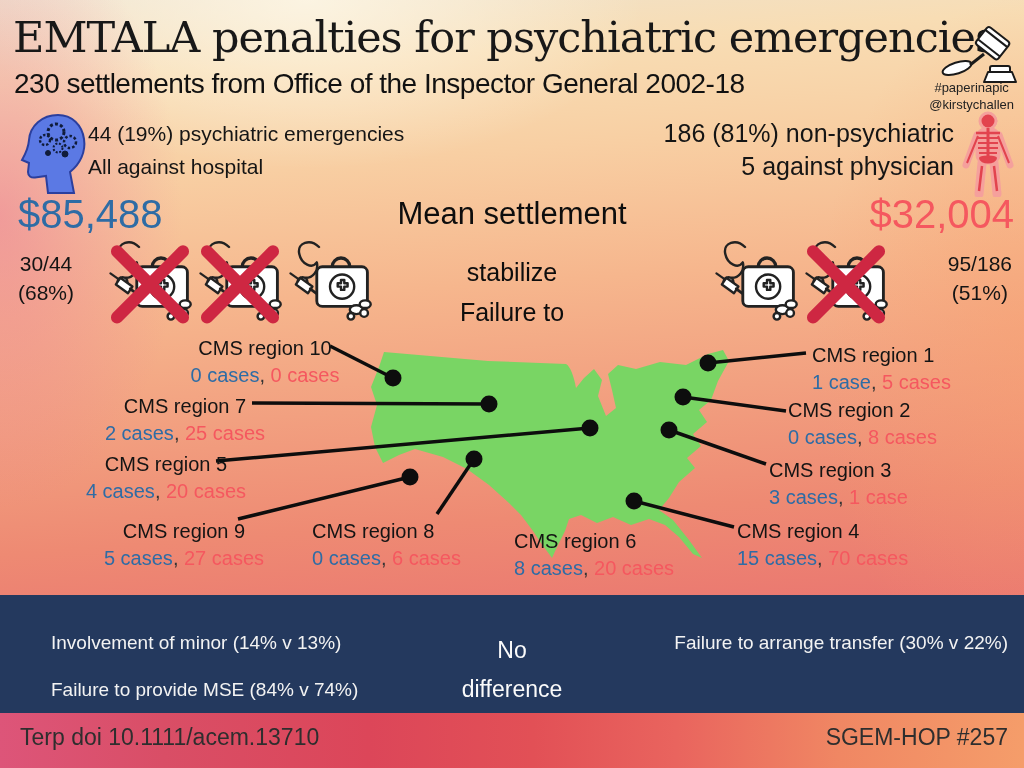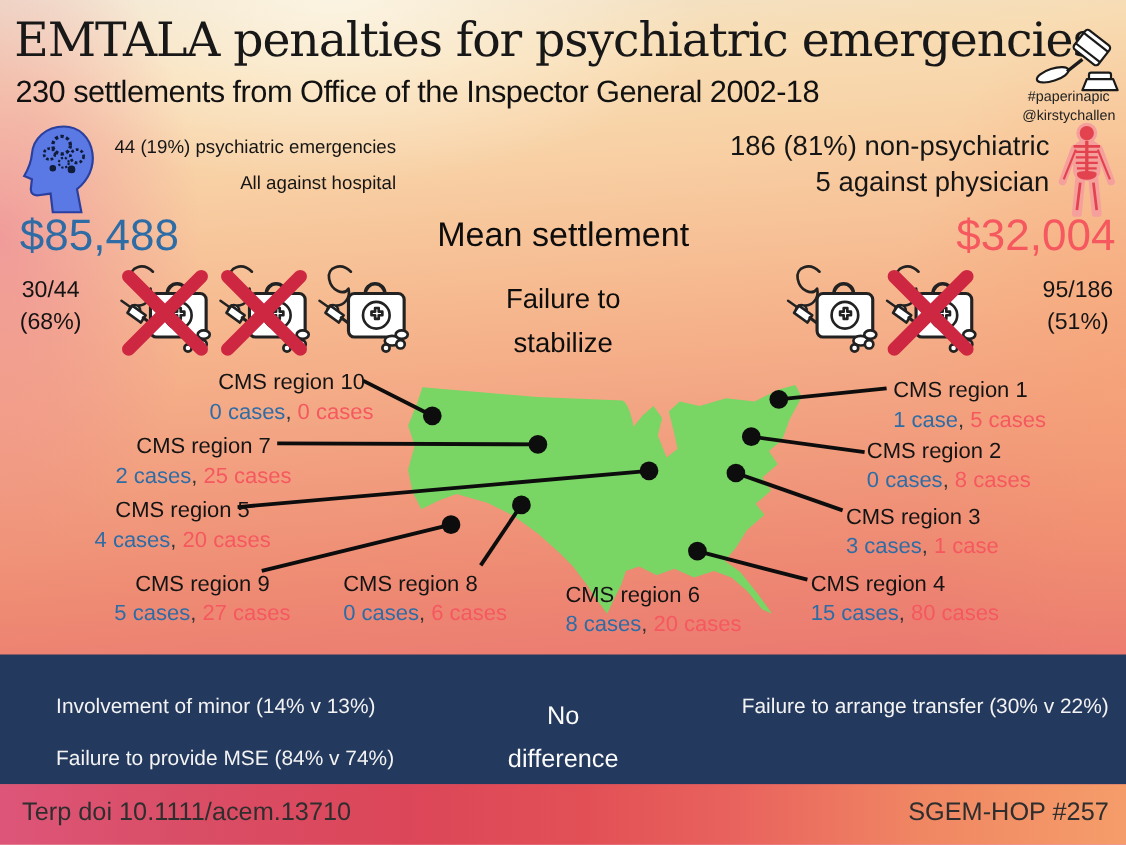--- a/index.html
+++ b/index.html
@@ -12,21 +12,21 @@
       radial-gradient(ellipse 300px 500px at 100% 45%, rgba(248,160,110,0.45), transparent 70%),
       radial-gradient(ellipse 700px 240px at 45% 102%, rgba(215,45,85,0.50), transparent 72%),
       linear-gradient(176deg,#efe2cc 0%,#f8ddb4 10%,#f8cfa3 22%,#f6b68d 38%,#f2a080 52%,#ee8a73 66%,#ea7670 80%,#e5636e 92%,#e1566f 100%);
   }
   .abs{position:absolute;}
   
   .title{left:13px; top:12px; font-family:"DejaVu Serif", serif; font-size:43px; color:#181818; letter-spacing:-1px; white-space:nowrap;}
   .subtitle{left:14px; top:68px; font-size:28px; color:#111; letter-spacing:-0.5px; white-space:nowrap;}
   .credit{right:10px; top:79px; font-size:13px; color:#222; text-align:center; line-height:17px;}
   
-  .stat-left{left:104px; top:117px; font-size:17px; color:#151515; line-height:33px;text-align:right;}
+  .stat-left{left:88px; top:117px; font-size:21px; color:#151515; line-height:33px;}
   .stat-right{right:70px; top:117px; font-size:25px; color:#151515; line-height:33px; text-align:right;}
   
   .amount{font-size:40px; top:192px; white-space:nowrap;}
   .amount-left{left:18px; color:#2e6ca5;}
   .amount-right{right:10px; color:#f5585f;}
   .mean-label{left:0; width:1024px; top:196px; text-align:center; font-size:31px; color:#0d0d0d;}
   
   .fraction{font-size:21px; color:#141414; line-height:29px; text-align:center; top:249px;}
   .fraction-left{left:18px;}
   .fraction-right{right:12px;}
@@ -168,22 +168,22 @@
           <use href="#redx"></use>
         </svg>
     </div>
     <div class="kit-slot">
       <svg viewBox="0 0 80 80">
           <use href="#kit"></use>
         </svg>
     </div>
   </div>
   <div class="abs stabilize-label">
+    <div>stabilize</div>
     <div>Failure to</div>
-    <div>stabilize</div>
   </div>
   <div class="abs kit-row kit-row-right">
     <div class="kit-slot">
       <svg viewBox="0 0 80 80">
           <use href="#kit"></use>
         </svg>
     </div>
     <div class="kit-slot">
       <svg viewBox="0 0 80 80">
           <use href="#kit"></use>
@@ -258,21 +258,21 @@
   <div class="abs region" style="left:788px;top:397px">
     <div><span class="rname">CMS region 2</span></div>
     <div><span class="psych">0 cases</span><span class="sep">, </span><span class="nonpsych">8 cases</span></div>
   </div>
   <div class="abs region" style="left:769px;top:457px">
     <div><span class="rname">CMS region 3</span></div>
     <div><span class="psych">3 cases</span><span class="sep">, </span><span class="nonpsych">1 case</span></div>
   </div>
   <div class="abs region" style="left:737px;top:518px">
     <div><span class="rname">CMS region 4</span></div>
-    <div><span class="psych">15 cases</span><span class="sep">, </span><span class="nonpsych">80 cases</span></div>
+    <div><span class="psych">15 cases</span><span class="sep">, </span><span class="nonpsych">70 cases</span></div>
   </div>
 
   <div class="abs navy"></div>
   <div class="abs nodiff-heading">
     <div>No</div>
     <div>difference</div>
   </div>
   <div class="abs navy-item" style="left:20px;top:632px">Involvement of minor (14% v 13%)</div>
   <div class="abs navy-item" style="right:16px;top:632px">Failure to arrange transfer (30% v 22%)</div>
   <div class="abs navy-item" style="left:20px;top:679px">Failure to provide MSE (84% v 74%)</div>

